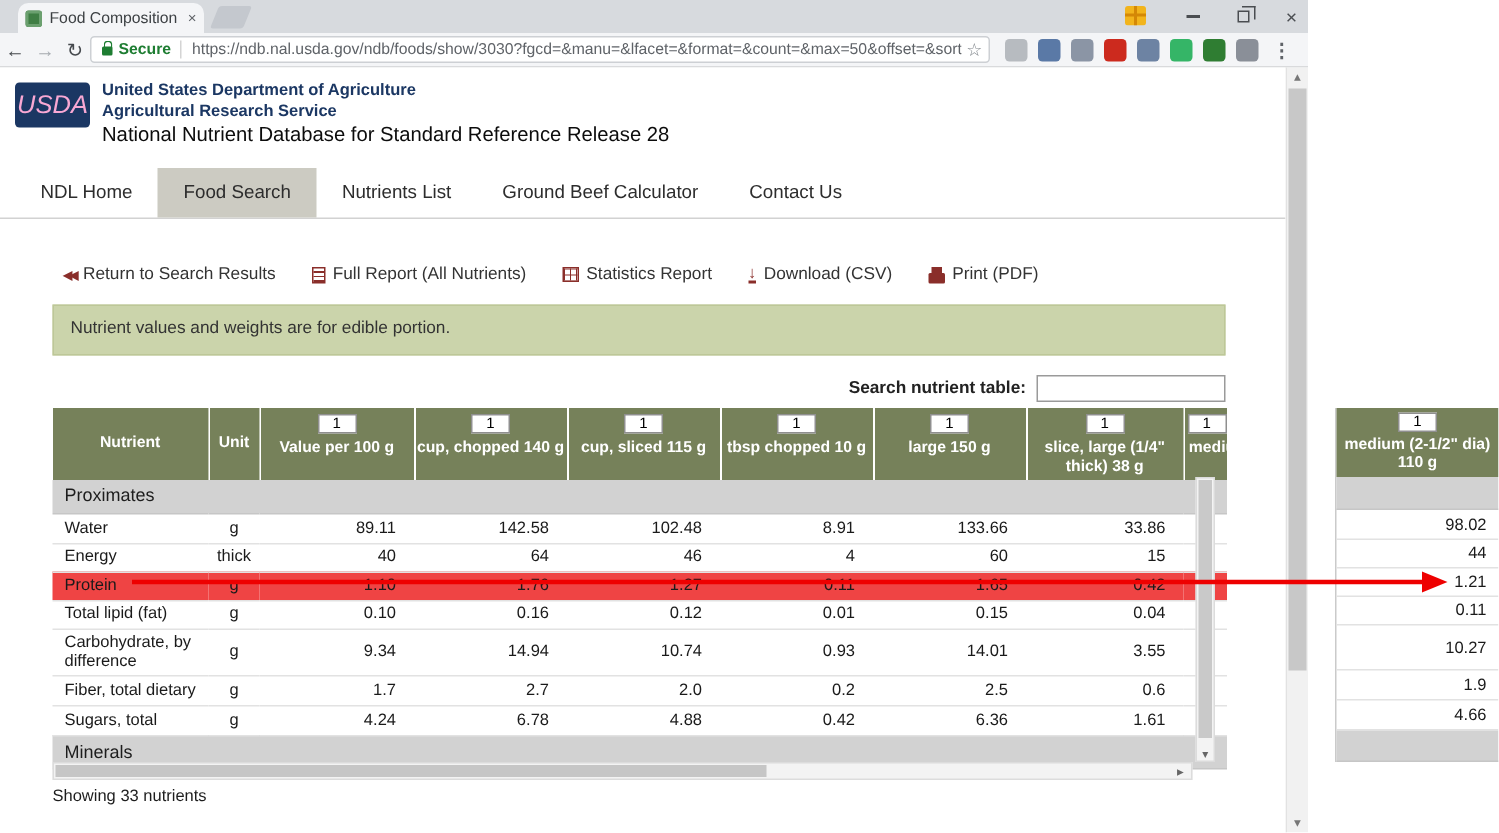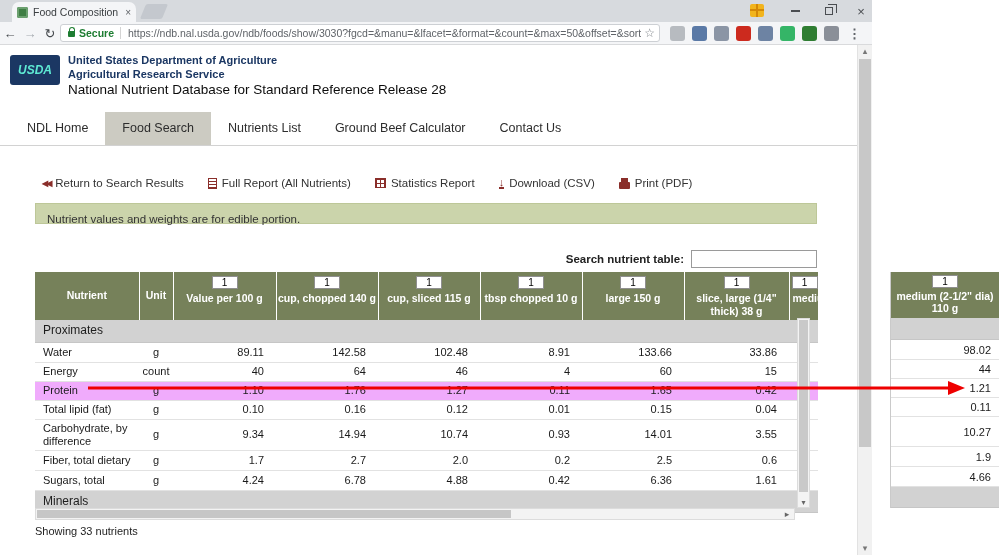--- a/index.html
+++ b/index.html
@@ -40,21 +40,21 @@
 
   
   .pagebar { position:absolute; left:857px; top:45px; width:15px; height:510px; background:#f1f1f1; border-left:1px solid #e2e2e2; }
   .pagebar .sa { position:absolute; left:0; width:14px; height:13px; text-align:center; font-size:9px; color:#777; line-height:13px; }
   .pagebar .sa.top { top:0; } .pagebar .sa.bot { bottom:0; }
   .pagebar .thumb { position:absolute; left:1px; top:14px; width:12px; height:388px; background:#c8c8c8; }
 
   
   .page { position:absolute; left:0; top:45px; width:857px; height:510px; background:#fff; overflow:hidden; }
 
-  .usda-logo { position:absolute; left:10px; top:10px; width:50px; height:30px; background:#1b3763; border-radius:3px; color:#5eead4; font-weight:bold; font-style:italic; font-size:12px; display:flex; align-items:center; justify-content:center; }
+  .usda-logo { position:absolute; left:10px; top:10px; width:50px; height:30px; background:#1b3763; border-radius:3px; color:#f9a8d4; font-weight:normal; font-style:italic; font-size:17px; display:flex; align-items:center; justify-content:center; }
   .hline1 { position:absolute; left:68px; top:9px;  font-size:11px; font-weight:bold; color:#1b3763; }
   .hline2 { position:absolute; left:68px; top:23px; font-size:11px; font-weight:bold; color:#1b3763; }
   .hline3 { position:absolute; left:68px; top:37px; font-size:13.5px; font-weight:normal; color:#0c0c0c; }
 
   .mainnav { position:absolute; left:0; top:67px; width:857px; height:34px; border-bottom:1px solid #d2d2d2; display:flex; padding-left:10px; font-size:12.5px; color:#2d2d2d; }
   .nav-item { padding:0 17px; line-height:33px; white-space:nowrap; cursor:pointer; }
   .nav-item.active { background:#cccbc2; }
   .caret { font-size:9px; margin-left:3px; color:#444; }
 
   .rtitle { position:absolute; left:35px; top:104px; font-size:16px; font-weight:bold; color:#141414; }
@@ -62,42 +62,42 @@
   .actions { position:absolute; left:42px; top:132px; display:flex; gap:24px; font-size:11.5px; color:#333; align-items:center; }
   .act { display:flex; align-items:center; gap:5px; cursor:pointer; white-space:nowrap; }
   .mar { color:#8a2e2a; }
   .ic-return { font-size:8px; letter-spacing:-2px; font-weight:bold; }
   .ic-doc { width:9px; height:11px; border:1px solid #8a2e2a; background:repeating-linear-gradient(180deg,#fff 0 2px,#8a2e2a 2px 3px); }
   .ic-stats { width:11px; height:10px; border:1px solid #8a2e2a; background-image:linear-gradient(to right,#8a2e2a 1px,transparent 1px),linear-gradient(to bottom,#8a2e2a 1px,transparent 1px); background-size:4px 4px; }
   .ic-dl { font-size:11px; font-weight:bold; border-bottom:2px solid #8a2e2a; line-height:9px; }
   .ic-print { width:11px; height:7px; background:#8a2e2a; border-radius:1px; position:relative; margin-top:4px; }
   .ic-print::before { content:""; position:absolute; left:2px; top:-4px; width:7px; height:4px; background:#8a2e2a; }
 
-  .notice { position:absolute; left:35px; top:158px; width:782px; height:21px; background:#cbd4ab; border:1px solid #bdc798; line-height:31px; padding-left:11px; font-size:11.5px; color:#333; }
+  .notice { position:absolute; left:35px; top:158px; width:782px; height:34px; background:#cbd4ab; border:1px solid #bdc798; line-height:31px; padding-left:11px; font-size:11.5px; color:#333; }
 
   .searchrow { position:absolute; left:35px; top:205px; width:782px; display:flex; justify-content:flex-end; align-items:center; gap:7px; }
   .searchrow label { font-size:11.5px; font-weight:bold; color:#222; }
   .searchrow input { width:126px; height:18px; border:1px solid #9a9a9a; font-size:11px; padding:0 3px; }
 
   
   .tablewrap { position:absolute; left:35px; top:227px; width:783px; }
   table { table-layout:fixed; width:783px; border-collapse:collapse; }
   th { background:#76815a; color:#fff; font-size:10.5px; font-weight:bold; text-align:center; vertical-align:top; padding:4px 1px 2px; border-right:1px solid rgba(255,255,255,.18); overflow:hidden; }
   th.mid { vertical-align:middle; padding-top:0; }
   .qty { display:block; margin:0 auto 3px; width:26px; height:13px; border:1px solid #8f8f8f; font-size:10px; text-align:center; padding:0; }
   .thl { line-height:13px; }
   th.cut { text-align:left; }
   th.cut .qty { margin:0 0 3px 1px; }
   th.cut .thl { white-space:nowrap; text-align:left; padding-left:2px; }
   tr.sec td { background:#d2d2d2; font-size:12px; color:#1d1d1d; padding:4px 8px; border-bottom:1px solid #c6c6c6; }
   td { font-size:11px; color:#1a1a1a; border-bottom:1px solid #e2e2e2; padding:2px 0; line-height:13px; }
   td.n { padding-left:8px; }
   td.u { text-align:center; }
   td.v { text-align:right; padding-right:12px; }
-  tr.hl td { background:#f0abfc; }
+  tr.hl td { background:#ef4444; }
 
   .tvscroll { position:absolute; left:797px; top:273px; width:13px; height:190px; background:#f3f3f3; border:1px solid #dcdcdc; }
   .tvscroll .thumb { position:absolute; left:1px; top:1px; width:9px; height:172px; background:#c9c9c9; }
   .tvscroll .sa { position:absolute; bottom:0; left:0; width:11px; text-align:center; font-size:8px; color:#666; }
 
   .hscroll { position:absolute; left:35px; top:463px; width:760px; height:12px; background:#f3f3f3; border:1px solid #dcdcdc; }
   .hscroll .thumb { position:absolute; left:1px; top:1px; width:474px; height:8px; background:#c6c6c6; }
   .hscroll .sa { position:absolute; right:1px; top:0; width:12px; text-align:center; font-size:9px; color:#666; line-height:10px; }
 
   .showing { position:absolute; left:35px; top:480px; font-size:11px; color:#1d1d1d; }
@@ -264,21 +264,21 @@
           <td class="v">89.11</td>
             <td class="v">142.58</td>
             <td class="v">102.48</td>
             <td class="v">8.91</td>
             <td class="v">133.66</td>
             <td class="v">33.86</td>
             <td></td>
         </tr>
         <tr style="height:19px">
           <td class="n">Energy</td>
-            <td class="u">count</td>
+            <td class="u">thick</td>
           <td class="v">40</td>
             <td class="v">64</td>
             <td class="v">46</td>
             <td class="v">4</td>
             <td class="v">60</td>
             <td class="v">15</td>
             <td></td>
         </tr>
         <tr class="hl" style="height:19px">
           <td class="n">Protein</td>

